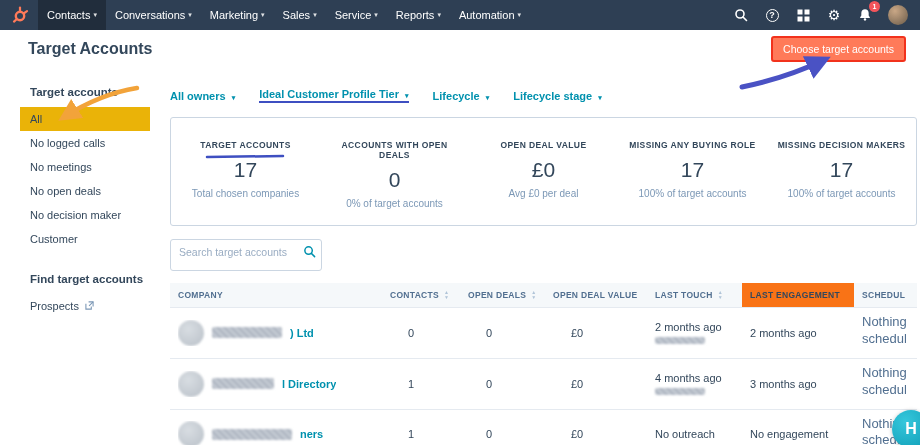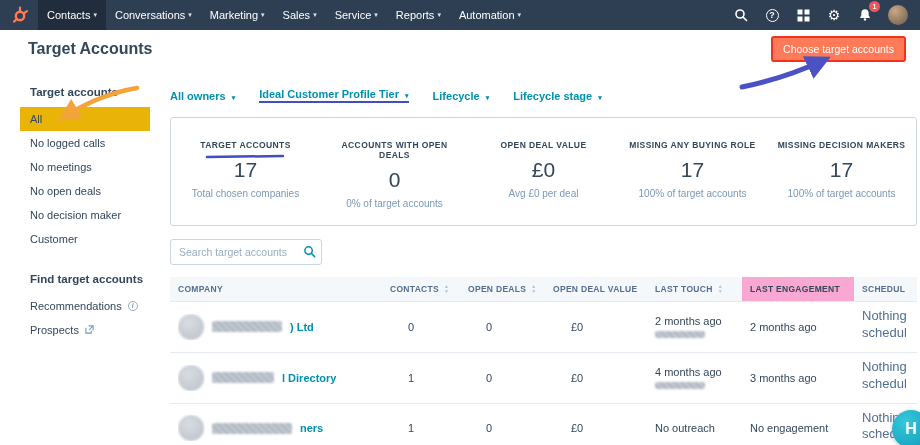--- a/index.html
+++ b/index.html
@@ -83,34 +83,34 @@
     display:flex; padding:22px 0 16px 0; background:#fff;
   }
   .stat { flex:1; text-align:center; padding:0 6px; }
   .stat-label { font-size:8.5px; font-weight:bold; letter-spacing:.4px; color:#33475b; }
   .stat-value { font-size:21px; margin-top:8px; color:#33475b; }
   .stat-sub { font-size:10px; color:#7c98b6; margin-top:6px; }
 
   .searchbar { margin-top:13px; width:152px; position:relative; }
   .searchbar input {
     width:100%; border:1px solid #cbd6e2; border-radius:3px;
-    padding:6px 24px 6px 8px; font-size:10.5px; color:#33475b;
+    padding:6px 24px 12px 8px; font-size:10.5px; color:#33475b;
     font-family:inherit; outline:none;
   }
   .searchbar input::placeholder { color:#99acc2; }
   .search-icon-field { position:absolute; right:6px; top:5px; }
 
   
   table { margin-top:12px; border-collapse:collapse; width:747px; table-layout:fixed; }
   thead th {
     background:#f5f8fa; font-size:8.5px; color:#516f90; font-weight:bold;
     text-align:left; padding:7px 8px; letter-spacing:.3px; white-space:nowrap;
     overflow:hidden; cursor:pointer;
   }
-  thead th.th-highlight { background:#f9a8d4; color:#33475b; }
+  thead th.th-highlight { background:#f97316; color:#33475b; }
   .th-flex { display:flex; align-items:center; gap:3px; overflow:hidden; }
   .sorts { display:inline-flex; flex-direction:column; margin-left:2px; }
   .sorts span { font-size:5px; line-height:5px; color:#b0c4d8; }
   .sort-active { font-size:7px; color:#33475b; margin-left:2px; }
   tbody td {
     border-top:1px solid #e5eaf0; padding:10px 8px; font-size:11px;
     color:#33475b; vertical-align:middle; height:45px; overflow:hidden; white-space:nowrap;
   }
   td.num { text-indent:18px; }
   .company-flex { display:flex; align-items:center; gap:8px; overflow:hidden; }
@@ -243,24 +243,20 @@
       </div>
       <div class="sidebar-item">
         <span>No decision maker</span>
       </div>
       <div class="sidebar-item">
         <span>Customer</span>
       </div>
 
       <div class="sidebar-heading second">Find target accounts</div>
       <div class="sidebar-item">
-        <span>Recommendations</span>
-        <span class="info-circle">i</span>
-      </div>
-      <div class="sidebar-item">
         <span>Prospects</span>
         <span>
           <svg width="9" height="9" viewBox="0 0 10 10">
             <path d="M1 3v6h6V6" fill="none" stroke="#7c98b6" stroke-width="1.2"></path>
             <path d="M4 1h5v5" fill="none" stroke="#7c98b6" stroke-width="1.2"></path>
             <line x1="9" y1="1" x2="4.5" y2="5.5" stroke="#7c98b6" stroke-width="1.2"></line>
           </svg>
         </span>
       </div>
     </aside>

